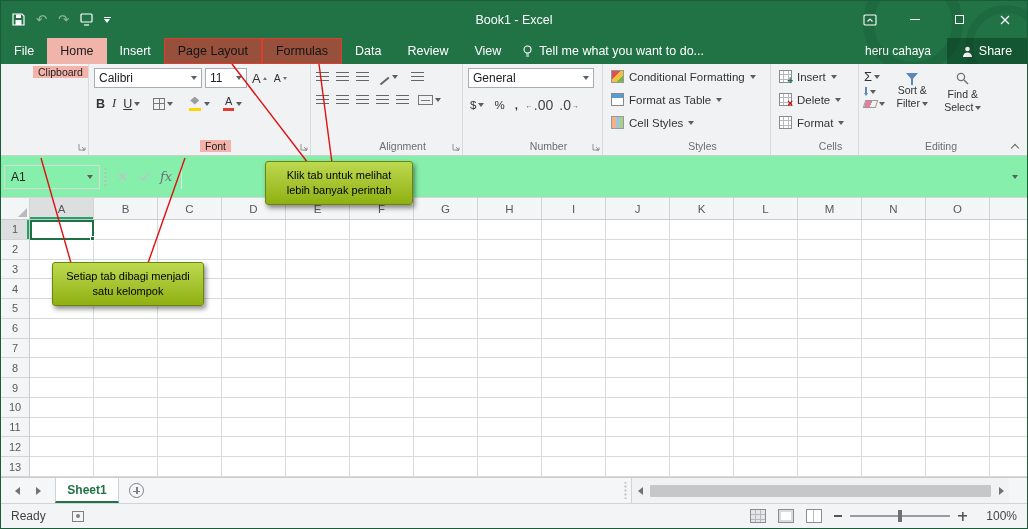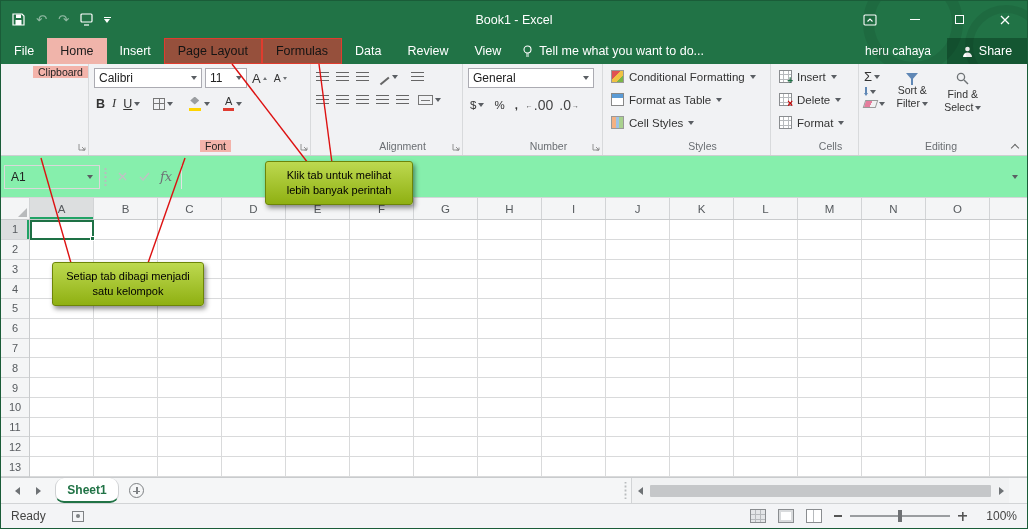--- a/index.html
+++ b/index.html
@@ -160,21 +160,21 @@
       repeating-linear-gradient(to right, transparent 0 63px, #d9dadb 63px 64px),
       repeating-linear-gradient(to bottom, transparent 0 18.77px, #d9dadb 18.77px 19.77px), #fff; }
   .sel-cell { position:absolute; left:0; top:0; width:64px; height:20px; border:2px solid #1e7145; }
   .fill-handle { position:absolute; right:-3px; bottom:-3px; width:5px; height:5px; background:#1e7145; border:1px solid #fff; }
 
   
   .sheetbar { height:26px; background:#f5f6f7; border-top:1px solid #c9cbcd; display:flex; align-items:stretch; font-size:12px; }
   .sheet-nav { display:flex; align-items:center; gap:16px; padding:0 14px; }
   .sheet-tab { width:64px; background:#fff; border-right:1px solid #cfd1d3; border-left:1px solid #cfd1d3;
       border-bottom:2px solid #217346; display:flex; align-items:center; justify-content:center;
-      color:#217346; font-weight:bold;border-radius:9px; }
+      color:#217346; font-weight:bold; }
   .new-sheet { display:flex; align-items:center; padding:0 10px; }
   .new-sheet i { width:15px; height:15px; border:1px solid #7e8184; border-radius:50%; position:relative; display:inline-block; }
   .new-sheet i::before { content:""; position:absolute; left:3px; top:6.5px; width:7px; height:1.4px; background:#7e8184; }
   .new-sheet i::after { content:""; position:absolute; left:6.3px; top:3px; width:1.4px; height:7px; background:#7e8184; }
   .sb-dots { width:6px; margin:4px 3px;
       background:radial-gradient(circle,#b9bcbe 1px,transparent 1.2px) center/3px 4px repeat-y; }
   .h-scroll { width:378px; display:flex; align-items:center; background:#f1f2f3; border-left:1px solid #d2d4d6; margin-right:18px; }
   .h-btn { width:16px; display:flex; justify-content:center; }
   .h-thumb { flex:1; height:12px; margin:0 2px; background:#c5c7c9; border-radius:1px; }
 

